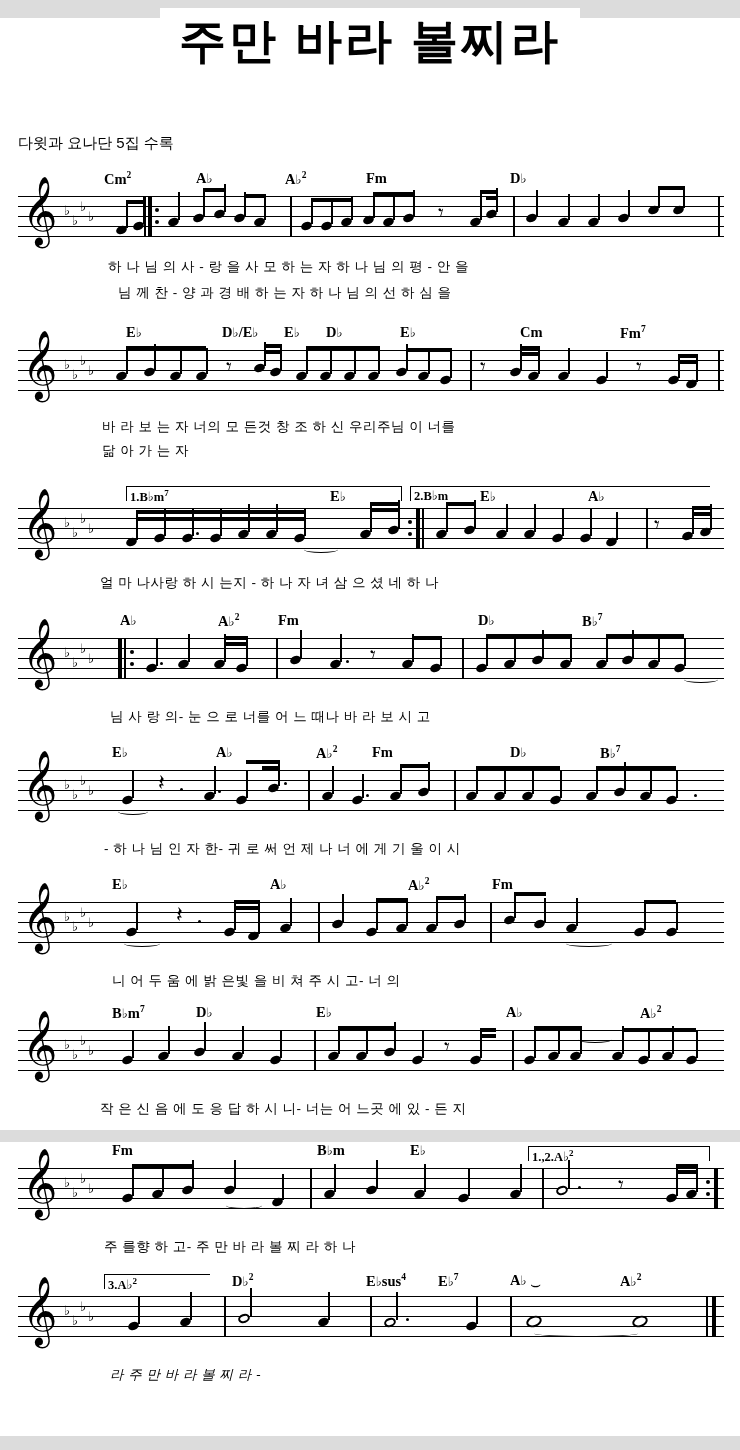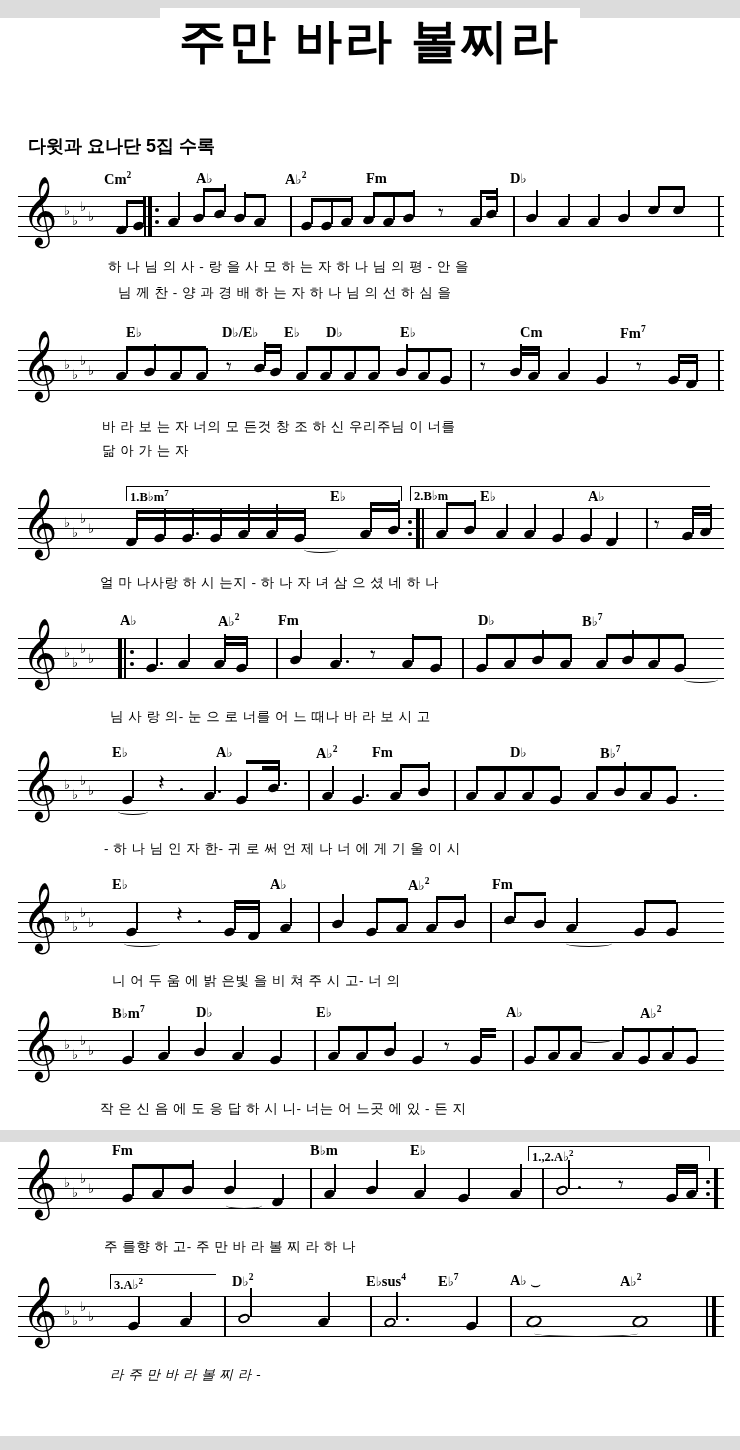--- a/index.html
+++ b/index.html
@@ -37,24 +37,24 @@
     left: 0; top: 10px;
     width: 740px;
     text-align: center;
     font-family: "Liberation Sans", sans-serif;
     font-weight: bold;
     font-size: 47px;
     letter-spacing: 3px;
   }
   .subtitle {
     position: absolute;
-    left: 28px;
+    left: 18px;
     top: 134px;
-    font-size: 18px;
-    font-weight: bold;
+    font-size: 15px;
+    font-weight: normal;
     letter-spacing: 0px;
   }
 
   
   .system { position: absolute; left: 0; width: 740px; }
   .staff { position: absolute; left: 18px; top: 0; width: 706px; height: 42px; }
   .staff .line {
     position: absolute; left: 0; width: 100%; height: 1px; background: #000;
   }
   .staff .line.l1 { top: 0; }
@@ -1044,28 +1044,28 @@
     <div class="beam" style="left:658px;top:-4px;width:22px;"></div>
     <div class="beam" style="left:658px;top:2px;width:22px;"></div>
     <div class="repeat-dots" style="left:688px;">
         <i class="a"></i>
         <i class="b"></i>
       </div>
     <div class="barline thick" style="left:696px;"></div>
   </div>
 
   <div class="chord" style="left:112px;top:-26px;">Fm</div>
-  <div class="chord" style="left:310px;top:-26px;">B<span class="flat">♭</span>m</div>
+  <div class="chord" style="left:317px;top:-26px;">B<span class="flat">♭</span>m</div>
   <div class="chord" style="left:410px;top:-26px;">E<span class="flat">♭</span></div>
 
   <div class="lyric" style="left:104px;top:70px;">주 를향 하 고-  주 만  바 라  볼  찌   라       하 나</div>
 </div>
 
 <div class="system" style="top:1296px;">
-  <div class="volta" style="left:110px;top:-22px;width:106px;text-align:center;">
+  <div class="volta" style="left:104px;top:-22px;width:106px;text-align:center;">
     <span class="vlabel">3.A<span class="flat">♭</span><sup>2</sup></span>
   </div>
   <div class="staff">
     <div class="line l1"></div>
       <div class="line l2"></div>
       <div class="line l3"></div>
       <div class="line l4"></div>
       <div class="line l5"></div>
     <div class="clef" style="left:4px;top:-16px;">𝄞</div>
     <div class="keysig" style="left:46px;top:-2px;">

